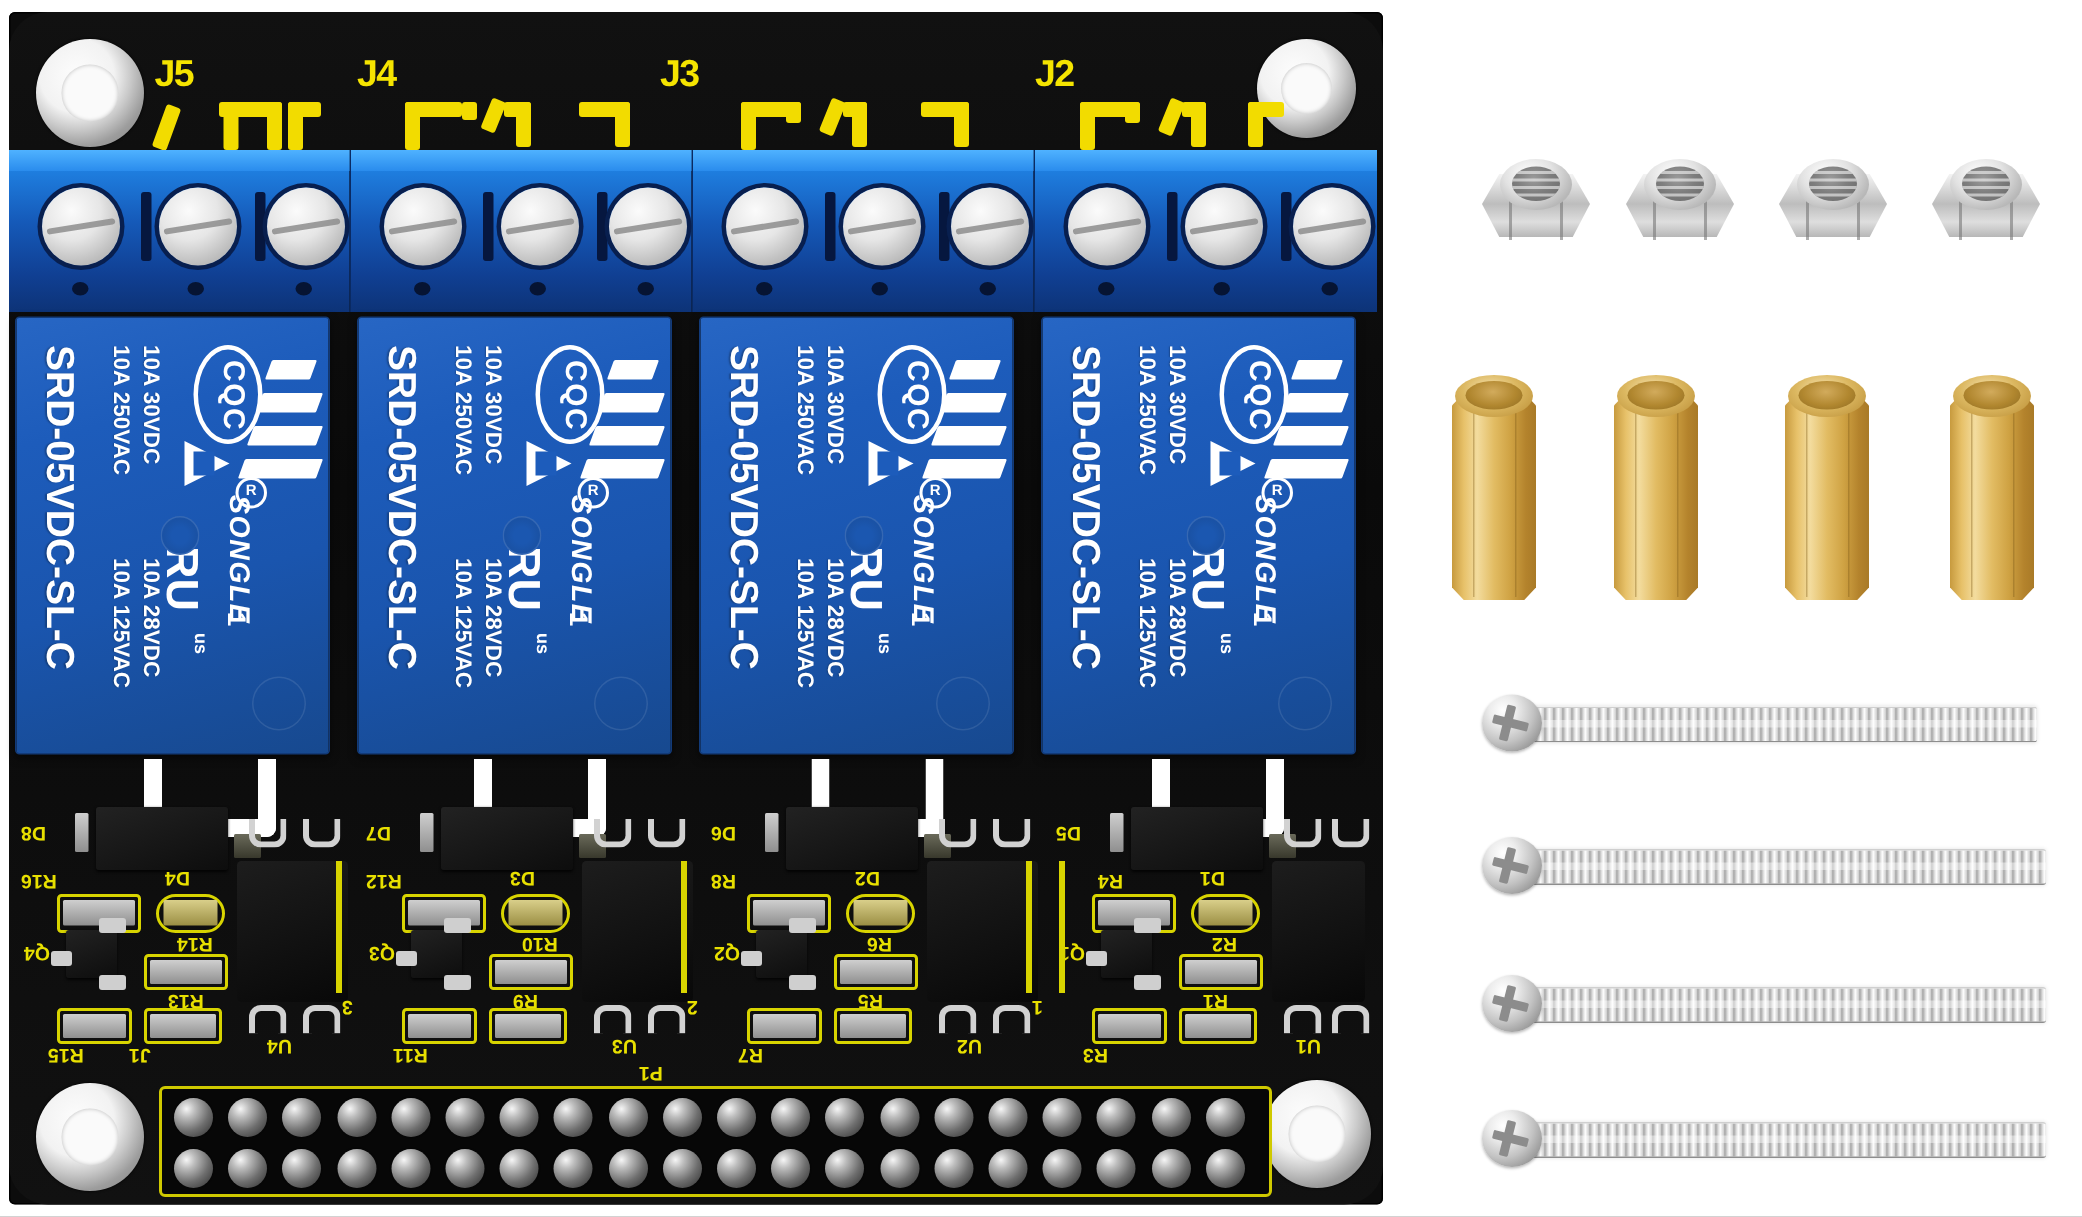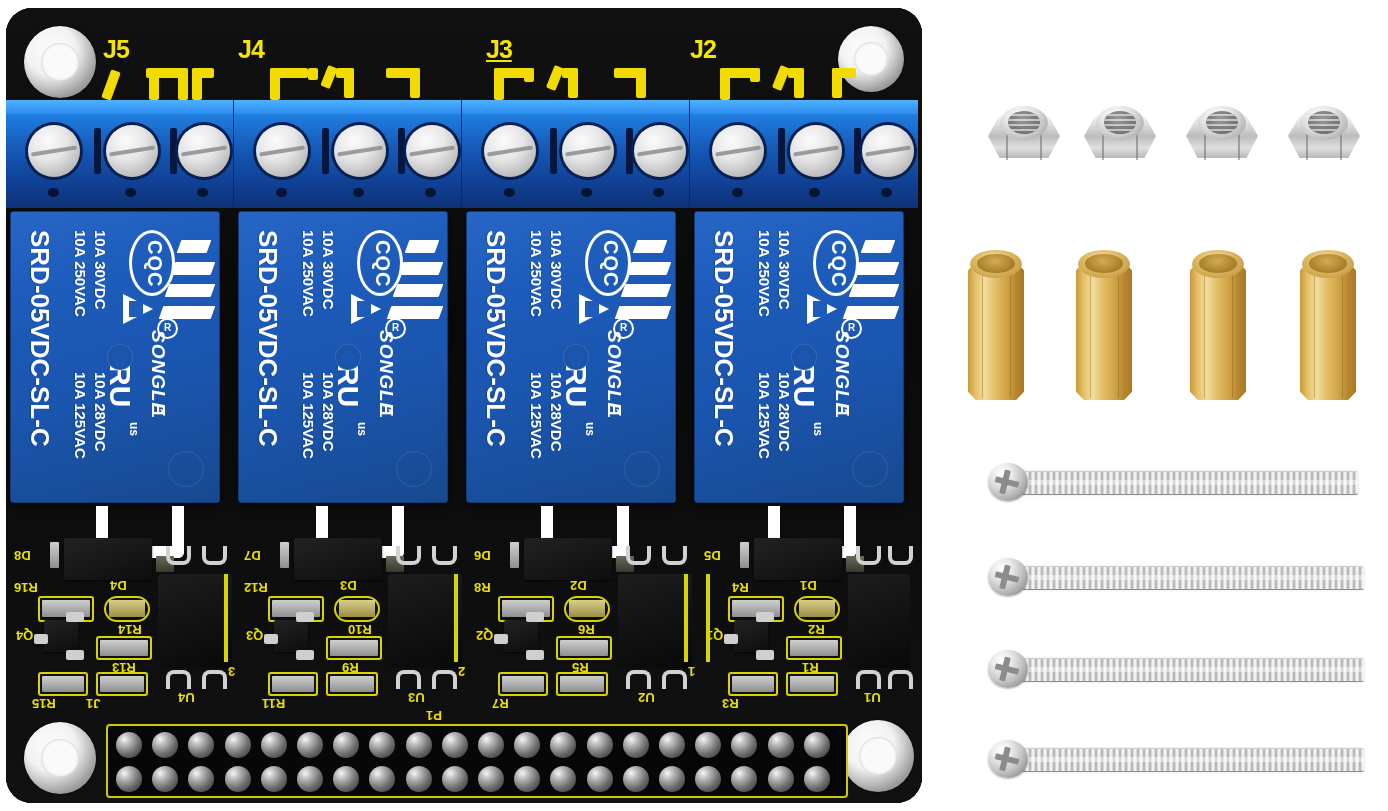--- a/index.html
+++ b/index.html
@@ -3,21 +3,21 @@
 <meta charset="utf-8">
 <style>
   html,body{margin:0;padding:0;background:#ffffff;}
   body{width:1388px;height:811px;position:relative;overflow:hidden;
        font-family:"Liberation Sans",sans-serif;}
 
   #stage{position:absolute;left:0;top:0;width:1388px;height:811px;background:#fff;}
 
   
   .board{position:absolute;left:6px;top:8px;width:916px;height:795px;
-         background:#0c0c0c;border-radius:26px;
+         background:#0c0c0c;border-radius:4px;
          box-shadow:0 0 0 1px #000 inset;}
   .board-inner{position:absolute;inset:0;border-radius:26px;
          background:linear-gradient(180deg,#111 0%,#0a0a0a 40%,#111 100%);}
 
   
   .mhole{position:absolute;border-radius:50%;
          background:radial-gradient(circle at 38% 34%,#fdfdfd 0%,#f2f2f2 38%,#c9c9c9 55%,#9d9d9d 72%,#7d7d7d 100%);
          box-shadow:0 0 2px #000;}
   .mhole::after{content:"";position:absolute;left:24%;top:24%;width:52%;height:52%;
          border-radius:50%;background:#fafafa;box-shadow:0 0 3px rgba(0,0,0,.25) inset;}
@@ -154,21 +154,21 @@
     <div class="board-inner"></div>
 
     <div class="mhole" style="left:18px;top:18px;width:72px;height:72px;"></div>
     <div class="mhole" style="left:832px;top:18px;width:66px;height:66px;"></div>
     <div class="mhole" style="left:18px;top:714px;width:72px;height:72px;"></div>
     <div class="mhole" style="left:836px;top:712px;width:72px;height:72px;"></div>
 
     <div class="silk-top">
       <div class="jlabel" style="left:97px;top:27px;">J5</div>
       <div class="jlabel" style="left:232px;top:27px;">J4</div>
-      <div class="jlabel" style="left:480px;top:27px;text-decoration:underline;">J3</div>
+      <div class="jlabel" style="left:434px;top:27px;">J3</div>
       <div class="jlabel" style="left:684px;top:27px;">J2</div>
 
       <div class="trace">
         <i style="left:100px;top:62px;width:10px;height:30px;transform:rotate(20deg);"></i>
         <i style="left:140px;top:60px;width:42px;height:10px;"></i>
         <i style="left:172px;top:60px;width:10px;height:32px;"></i>
         <i style="left:143px;top:60px;width:10px;height:32px;"></i>
 
         <i style="left:186px;top:60px;width:10px;height:32px;"></i>
         <i style="left:186px;top:60px;width:22px;height:10px;"></i>

